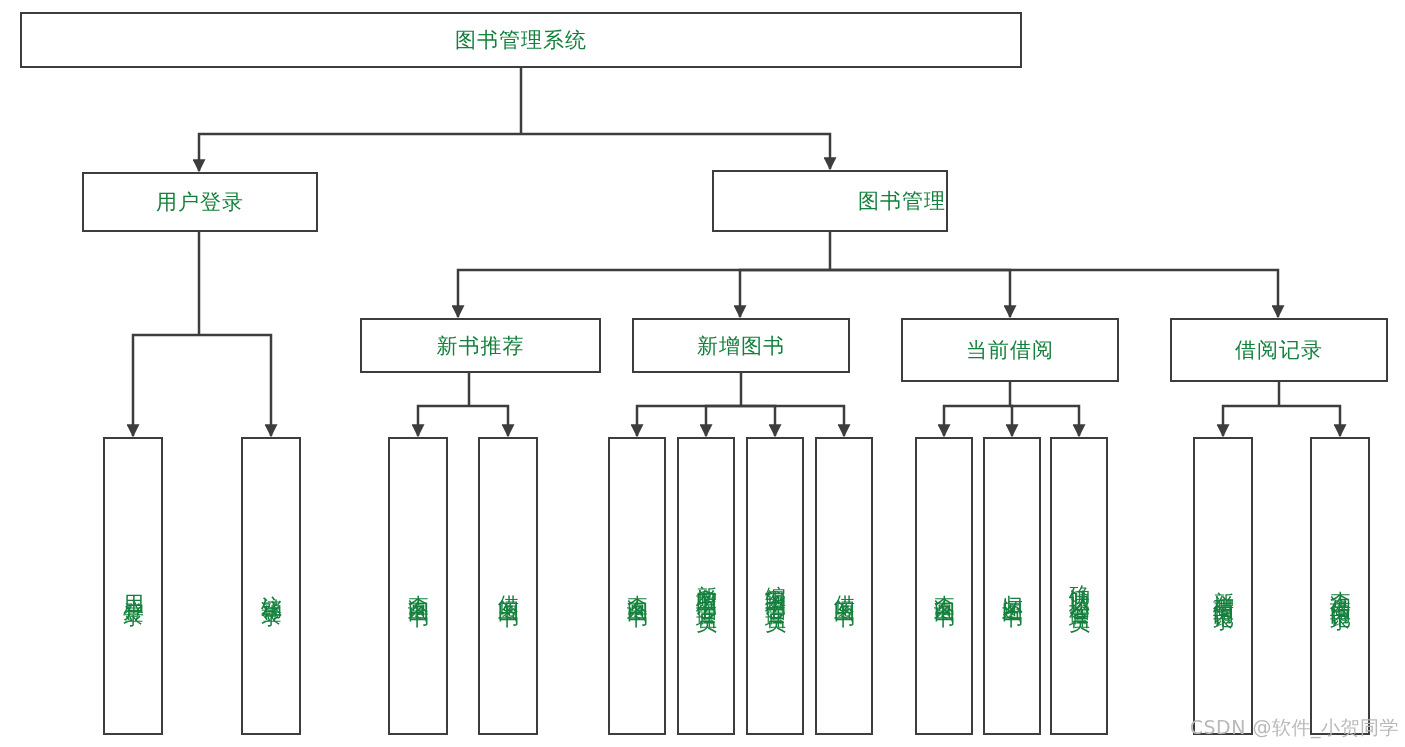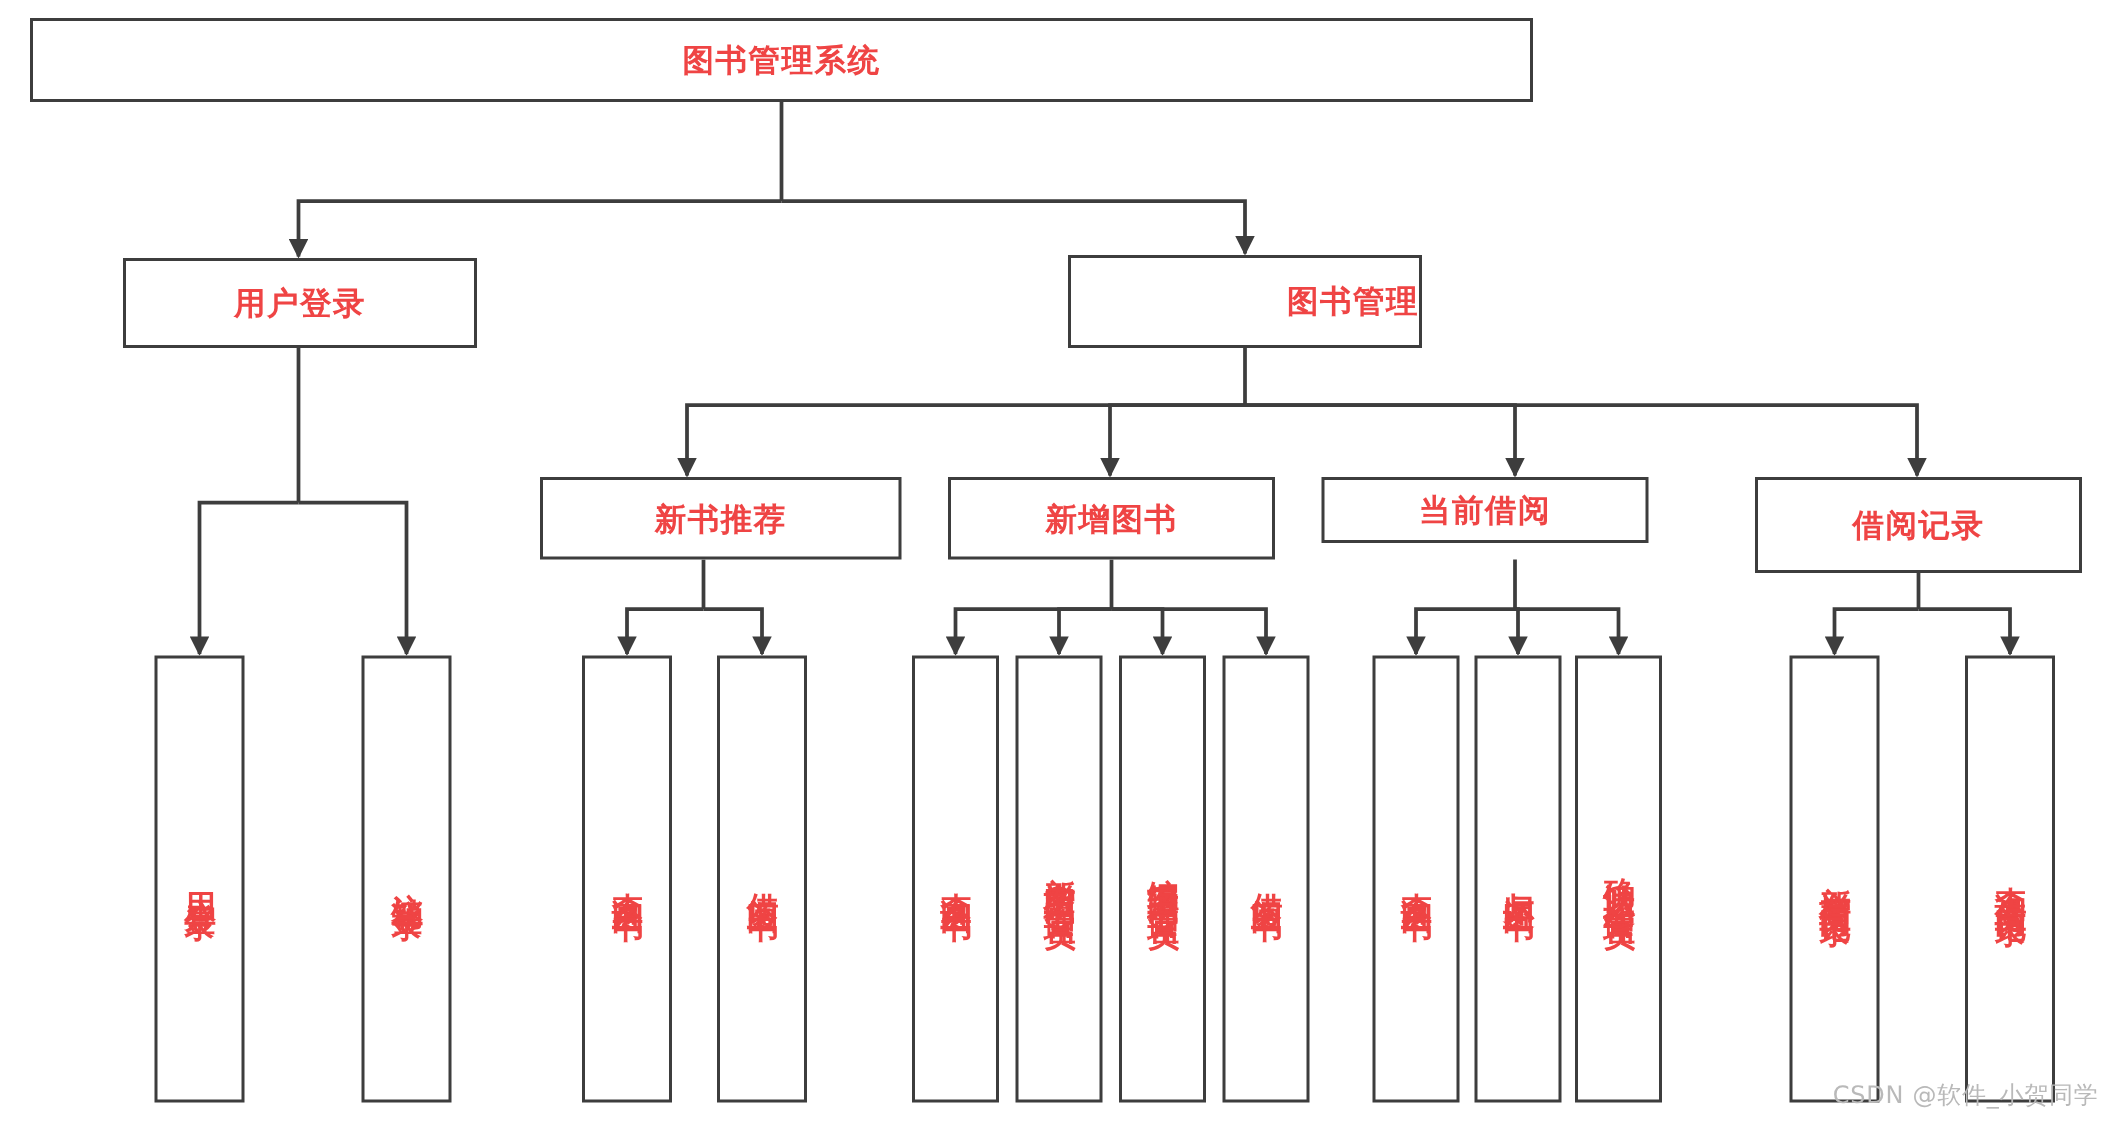--- a/index.html
+++ b/index.html
@@ -23,22 +23,21 @@
     pointer-events:none;
   }
   .node{
     position:absolute;
     box-sizing:border-box;
     border:2.5px solid #3d3d3d;
     background:#ffffff;
     display:flex;
     align-items:center;
     justify-content:center;
-    color:#ef4444;
-    font-weight:bold;
+    color:#15803d;
   }
   .node.h{
     font-size:21px;
     letter-spacing:1px;
     white-space:nowrap;
   }
   .node.v{
     writing-mode:vertical-rl;
     text-orientation:upright;
     font-size:21px;
@@ -52,21 +51,21 @@
   .node.v .vtext{
     writing-mode:vertical-rl;
     text-orientation:upright;
     display:block;
     max-height:100%;
   }
   #watermark{
     position:absolute;
     right:6px;
     bottom:6px;
-    font-size:16px;
+    font-size:19px;
     color:#b9b9b9;
     letter-spacing:0.5px;
     white-space:nowrap;
   }
 </style>
 </head>
 <body>
 
 <div id="canvas">
 
@@ -115,21 +114,21 @@
       </div>
       <div class="node h" style="left: 712px; top: 170px; width: 236px; height: 62px; justify-content: flex-end;">
         <span class="htext">图书管理</span>
       </div>
       <div class="node h" style="left: 360px; top: 318px; width: 241px; height: 55px;">
         <span class="htext">新书推荐</span>
       </div>
       <div class="node h" style="left: 632px; top: 318px; width: 218px; height: 55px;">
         <span class="htext">新增图书</span>
       </div>
-      <div class="node h" style="left: 881px; top: 318px; width: 218px; height: 44px;">
+      <div class="node h" style="left: 901px; top: 318px; width: 218px; height: 64px;">
         <span class="htext">当前借阅</span>
       </div>
       <div class="node h" style="left: 1170px; top: 318px; width: 218px; height: 64px;">
         <span class="htext">借阅记录</span>
       </div>
       <div class="node v" style="left: 103px; top: 437px; width: 60px; height: 298px;">
         <span class="vtext">用户登录</span>
       </div>
       <div class="node v" style="left: 241px; top: 437px; width: 60px; height: 298px;">
         <span class="vtext">注销登录</span>

